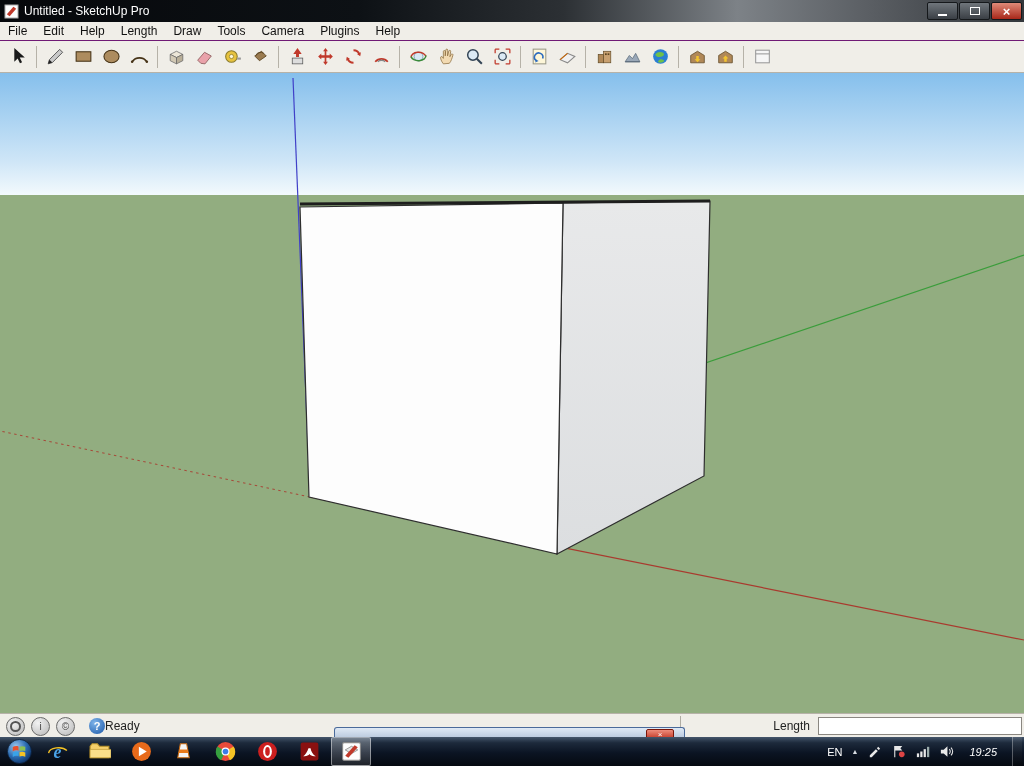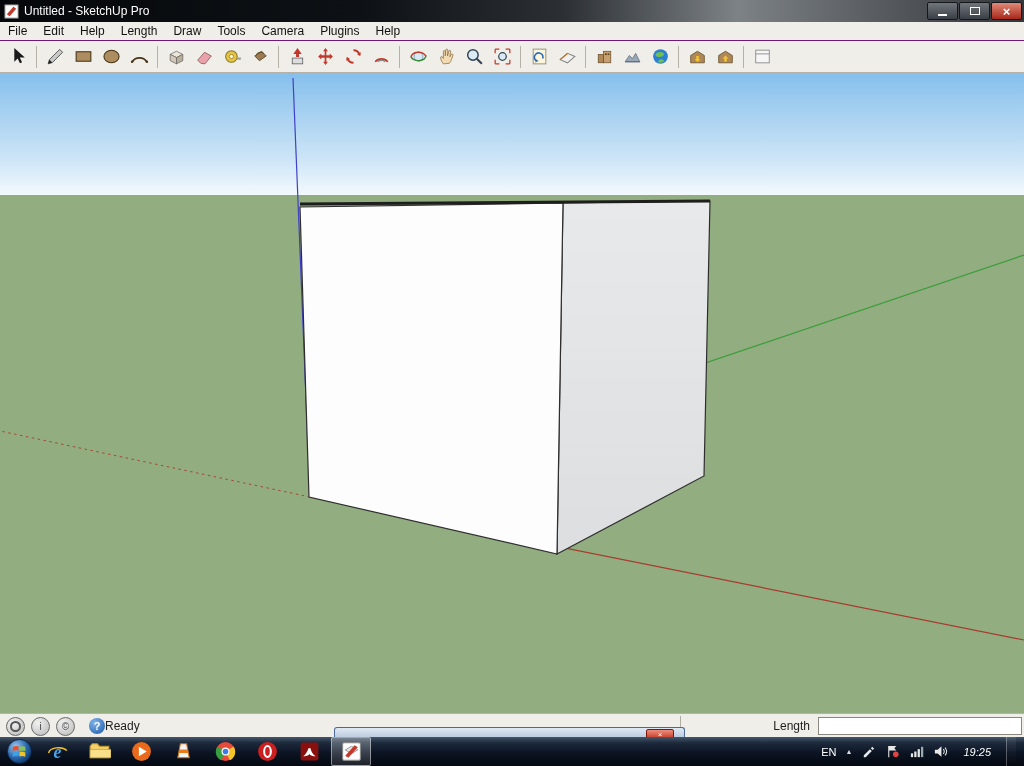--- a/index.html
+++ b/index.html
@@ -61,21 +61,21 @@
   
   .taskbar{position:absolute;top:737px;left:0;right:0;height:29px;z-index:3;
     background:linear-gradient(180deg,#45566b 0%,#1d2a3c 20%,#0b1423 55%,#050910 100%);
     display:flex;align-items:center;padding-left:2px;}
   .start-button{width:34px;height:29px;display:flex;align-items:center;justify-content:center;cursor:default;}
   .task-item{width:38px;height:27px;display:flex;align-items:center;justify-content:center;
     margin:0 1px;border:1px solid transparent;border-radius:2px;cursor:default;}
   .task-item svg{width:23px;height:23px;}
   .task-item.active{background:linear-gradient(180deg,rgba(255,255,255,.30),rgba(255,255,255,.10));
     border:1px solid rgba(255,255,255,.45);}
-  .tray{margin-left:auto;display:flex;align-items:center;gap:9px;color:#fff;font-size:11px;padding-right:8px;}
+  .tray{margin-left:auto;display:flex;align-items:center;gap:9px;color:#fff;font-size:11px;padding-right:2px;}
   .tray-lang{cursor:default;}
   .tray-chevron{font-size:7px;color:#d8dde2;cursor:default;}
   .tray svg{width:15px;height:15px;}
   .tray-clock{margin:0 6px;cursor:default;font-style:italic;}
   .show-desktop{width:9px;height:29px;border-left:1px solid rgba(255,255,255,.3);
     background:linear-gradient(180deg,rgba(255,255,255,.08),rgba(0,0,0,.2));cursor:default;}
 </style>
 </head>
 <body>
 

